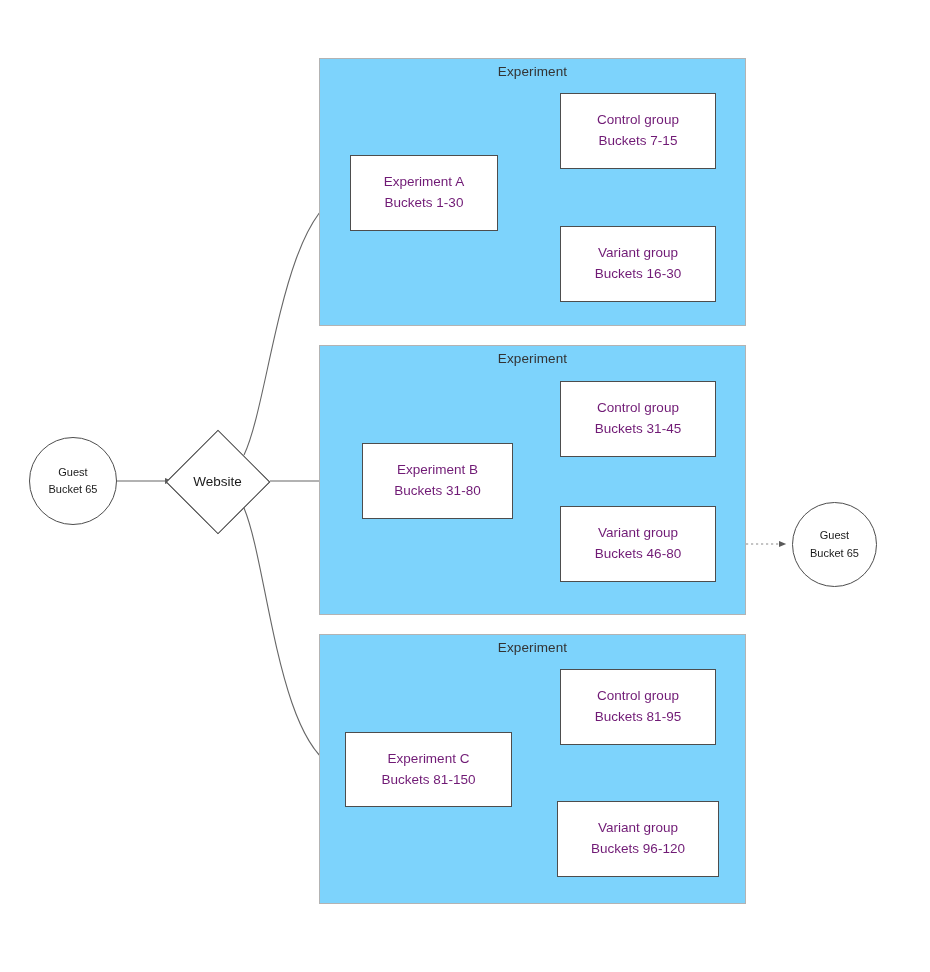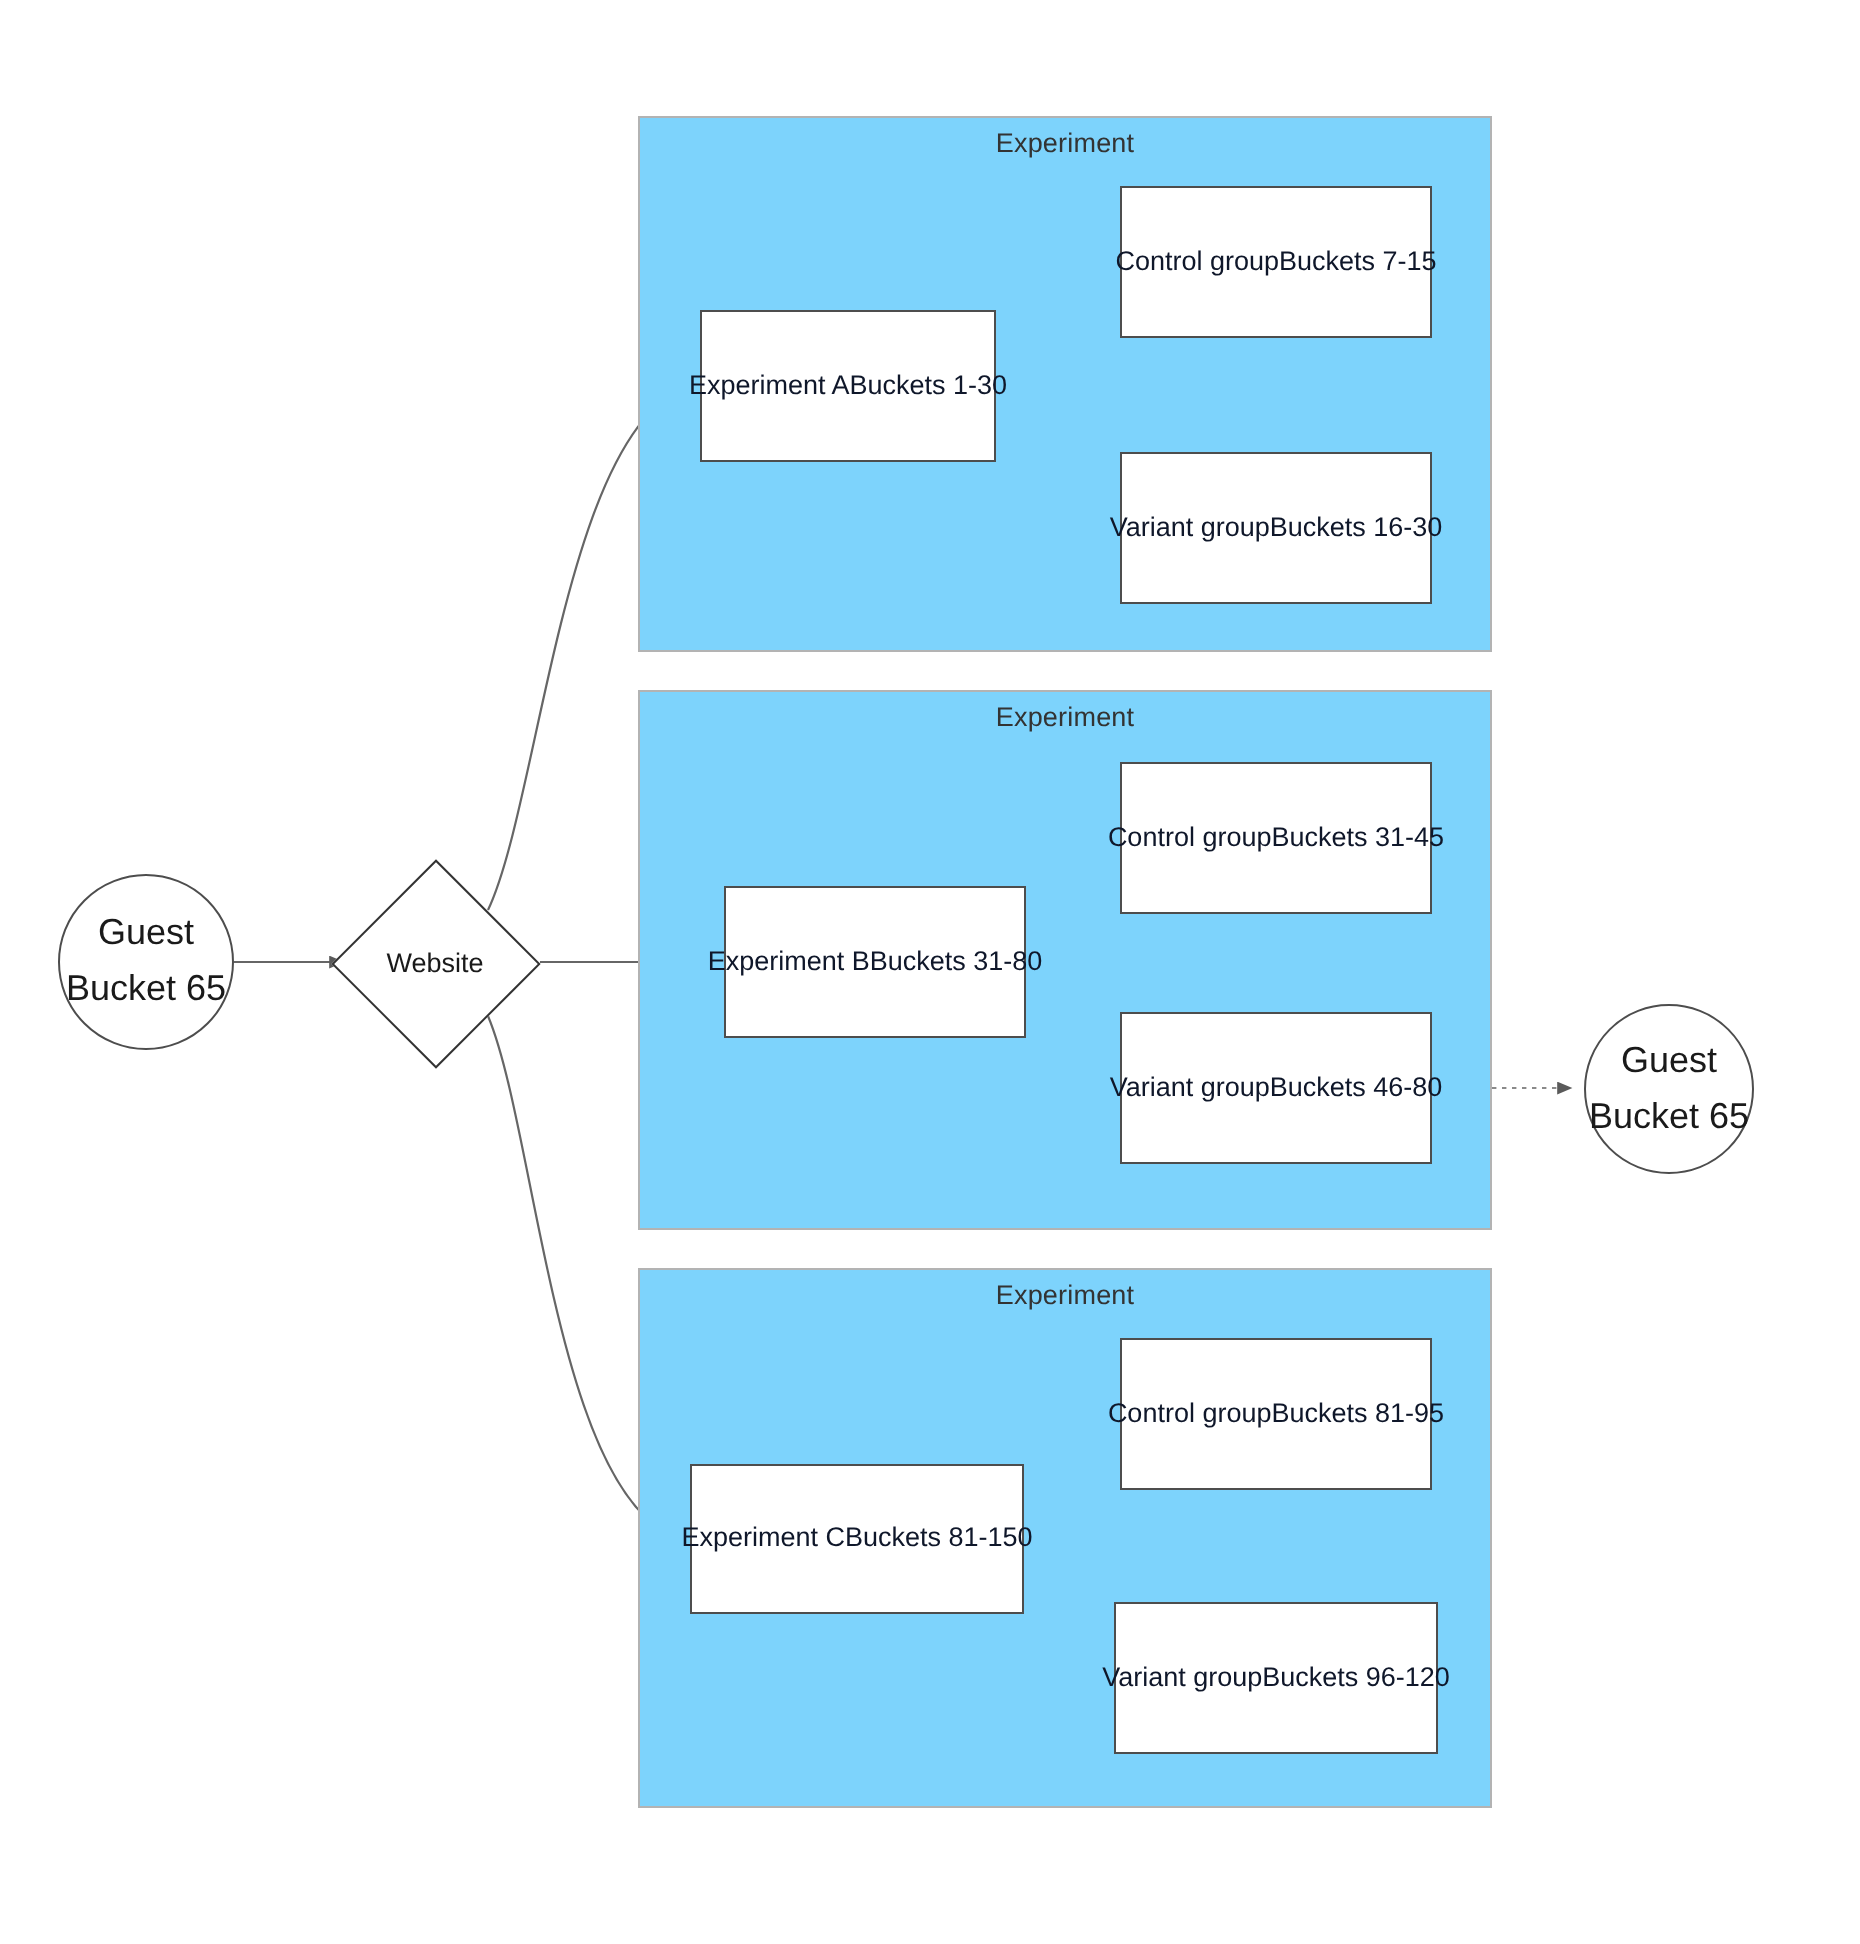--- a/index.html
+++ b/index.html
@@ -40,41 +40,42 @@
     font-size: 13.5px;
     color: #333333;
     letter-spacing: 0.1px;
   }
   .node-box {
     position: absolute;
     background: #ffffff;
     border: 1px solid #4d4d4d;
     box-sizing: border-box;
     display: flex;
+    flex-direction: column;
     align-items: center;
     justify-content: center;
     font-size: 13.5px;
-    color: #0f172a;
+    color: #701a75;
     line-height: 1.55;
   }
   .node-box .l1, .node-box .l2 {
     display: block;
     white-space: nowrap;
   }
   .node-circle {
     position: absolute;
     background: #ffffff;
     border: 1px solid #4d4d4d;
     border-radius: 50%;
     box-sizing: border-box;
     display: flex;
     flex-direction: column;
     align-items: center;
     justify-content: center;
-    font-size: 18px;
+    font-size: 11px;
     color: #1a1a1a;
     line-height: 1.55;
   }
   .node-circle .l1, .node-circle .l2 {
     display: block;
     white-space: nowrap;
   }
   .node-diamond {
     position: absolute;
     box-sizing: border-box;

